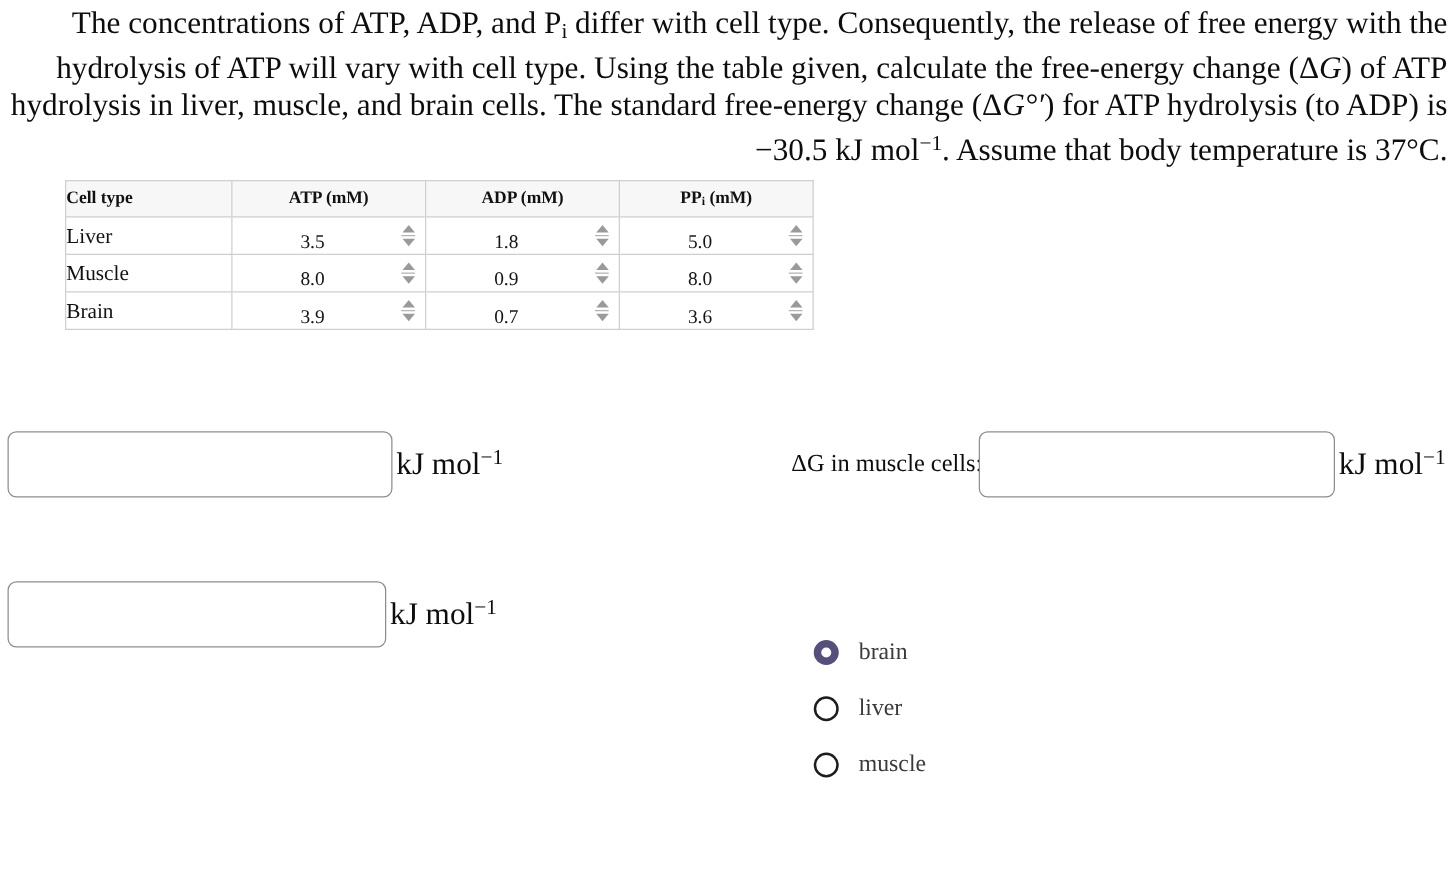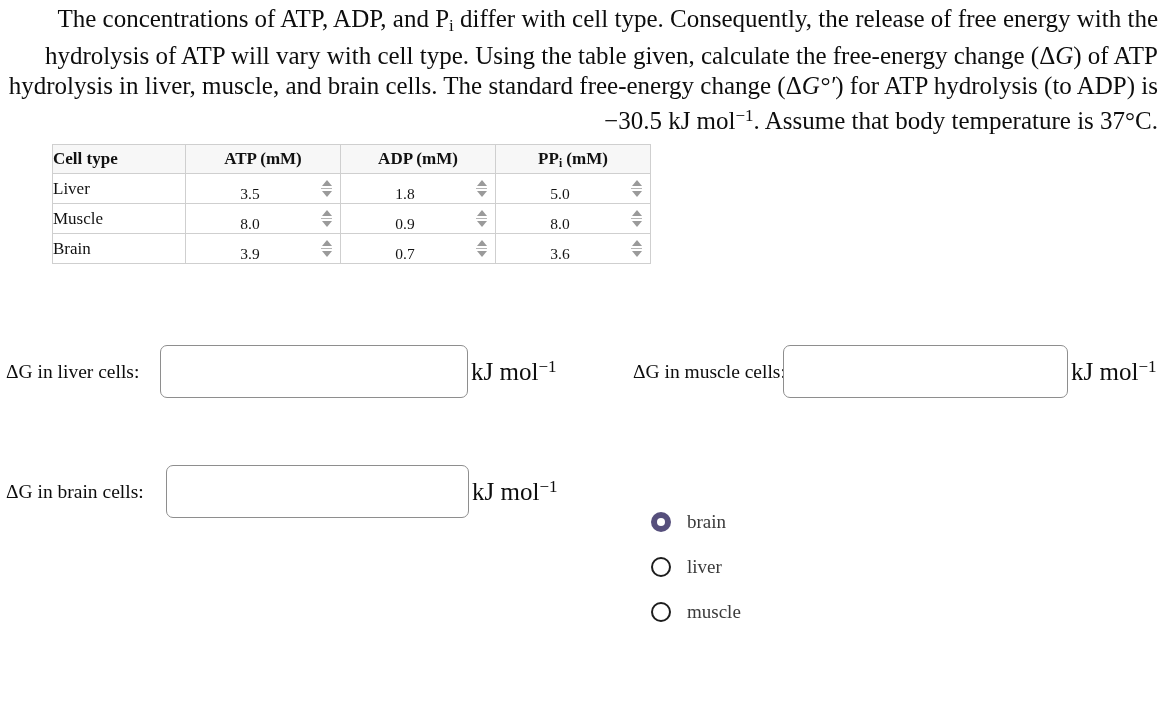--- a/index.html
+++ b/index.html
@@ -43,21 +43,21 @@
   .data-table th,
   .data-table td {
     border: 1px solid #cfcfcf;
     padding: 0;
     height: 30px;
     box-sizing: border-box;
   }
   .data-table thead th {
     background: #f7f7f7;
     font-weight: bold;
-    font-size: 17px;
+    font-size: 14px;
     color: #111111;
     height: 29px;
   }
   .th-celltype { width: 133px; text-align: left; padding-left: 8px; }
   .th-num      { width: 155px; }
   .td-celltype {
     text-align: left;
     padding-left: 8px;
     font-size: 17px;
     color: #111111;
@@ -301,33 +301,31 @@
             <span class="spin-bar"></span>
             <span class="spin-down"></span>
           </span>
         </div>
       </td>
     </tr>
   </tbody>
 </table>
 
 <div class="answer-row" id="row-liver">
-  <span class="answer-label"><span>Δ</span><span class="it">G</span><span> in liver cells:</span></span>
   <input class="answer-input" id="input-liver" type="text" placeholder="" style="">
   <span class="unit"><span>kJ mol</span><sup>−1</sup></span>
 </div>
 
 <div class="answer-row" id="row-muscle">
   <span class="answer-label"><span>Δ</span><span class="it">G</span><span> in muscle cells:</span></span>
   <input class="answer-input" id="input-muscle" type="text" placeholder="" style="">
   <span class="unit"><span>kJ mol</span><sup>−1</sup></span>
 </div>
 
 <div class="answer-row" id="row-brain">
-  <span class="answer-label"><span>Δ</span><span class="it">G</span><span> in brain cells:</span></span>
   <input class="answer-input" id="input-brain" type="text" placeholder="" style="">
   <span class="unit"><span>kJ mol</span><sup>−1</sup></span>
 </div>
 
 <div class="mc-block">
   <div class="mc-options">
     <div class="mc-option">
       <span class="radio on"></span>
       <span class="mc-label">brain</span>
     </div>

